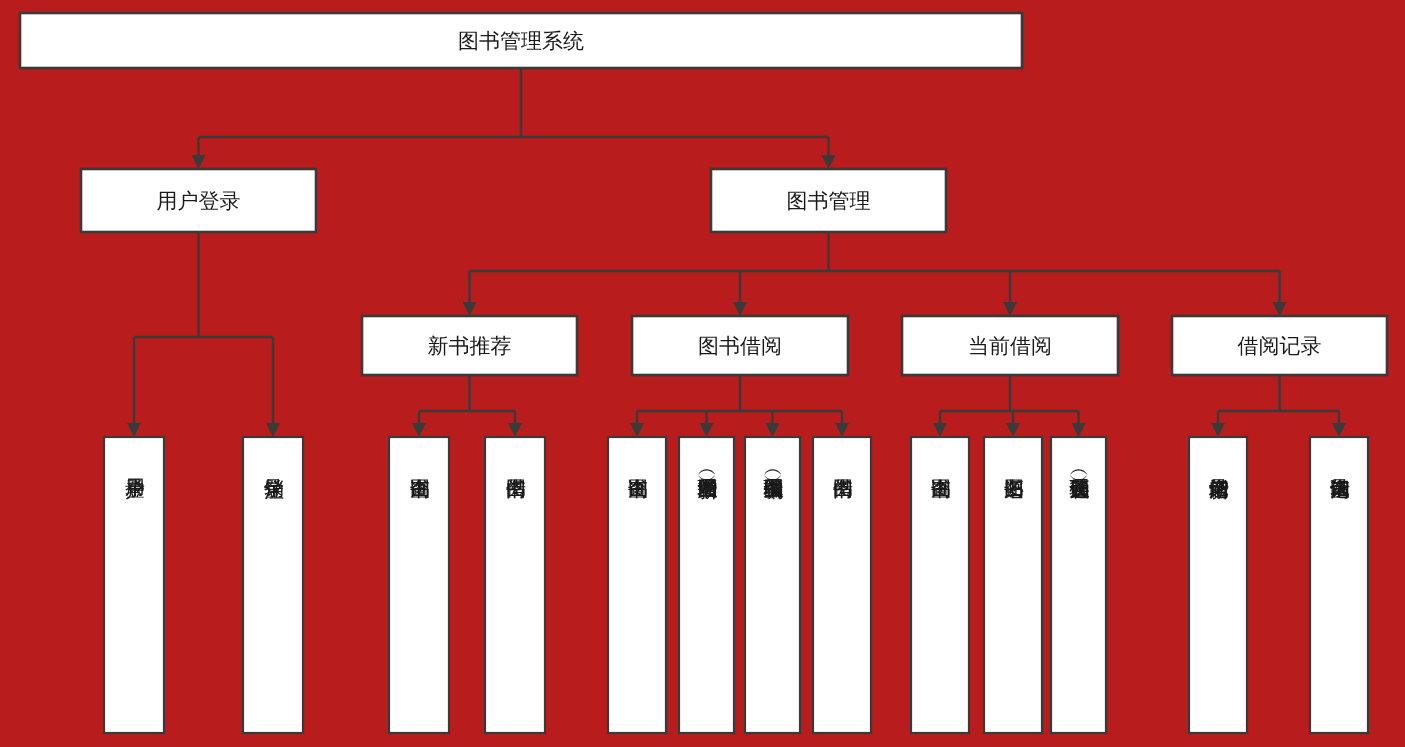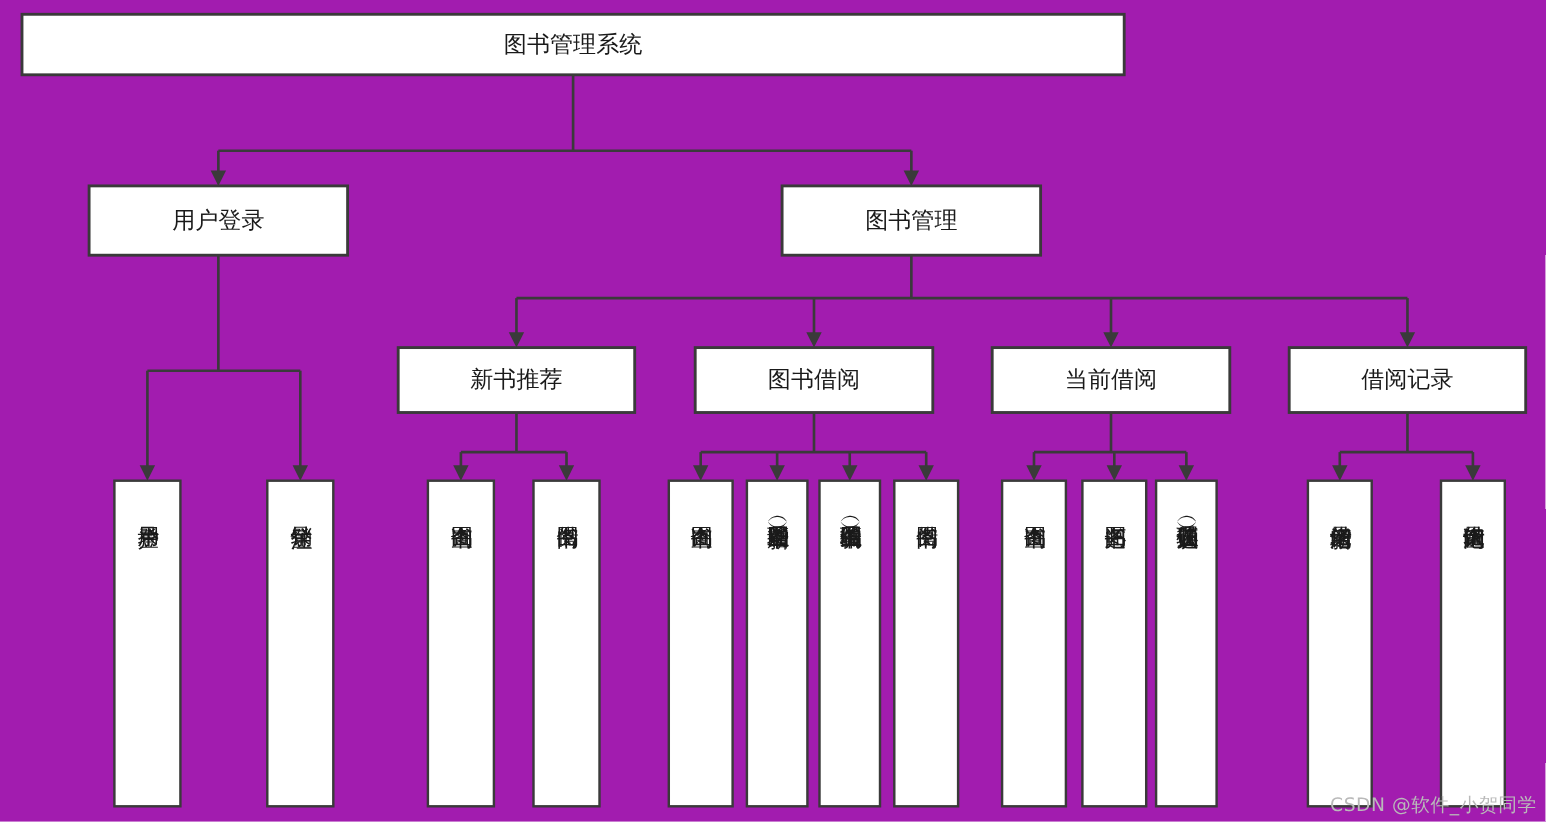--- a/index.html
+++ b/index.html
@@ -7,21 +7,21 @@
     padding: 0;
     background: #ffffff;
   }
   body {
     font-family: "DejaVu Sans", "Liberation Sans", sans-serif;
   }
   #diagram-root {
     position: relative;
     width: 1405px;
     height: 747px;
-    background: #a21caf;
+    background: #b91c1c;
     overflow: hidden;
   }
   svg#flow {
     position: absolute;
     left: 0;
     top: 0;
     width: 1405px;
     height: 747px;
     display: block;
   }
@@ -211,14 +211,13 @@
           <text x="1218" y="463" class="node-label-vert" font-size="25" dominant-baseline="hanging" writing-mode="tb">新增借阅记录</text>
         </g>
         <g>
           <rect x="1310" y="437" width="58" height="296" class="node-box-thin"></rect>
           <text x="1339" y="463" class="node-label-vert" font-size="25" dominant-baseline="hanging" writing-mode="tb">查询借阅记录</text>
         </g>
       </g>
 
   </svg>
 
-  <div class="watermark">CSDN @软件_小贺同学</div>
 </div>
 
 </body></html>

